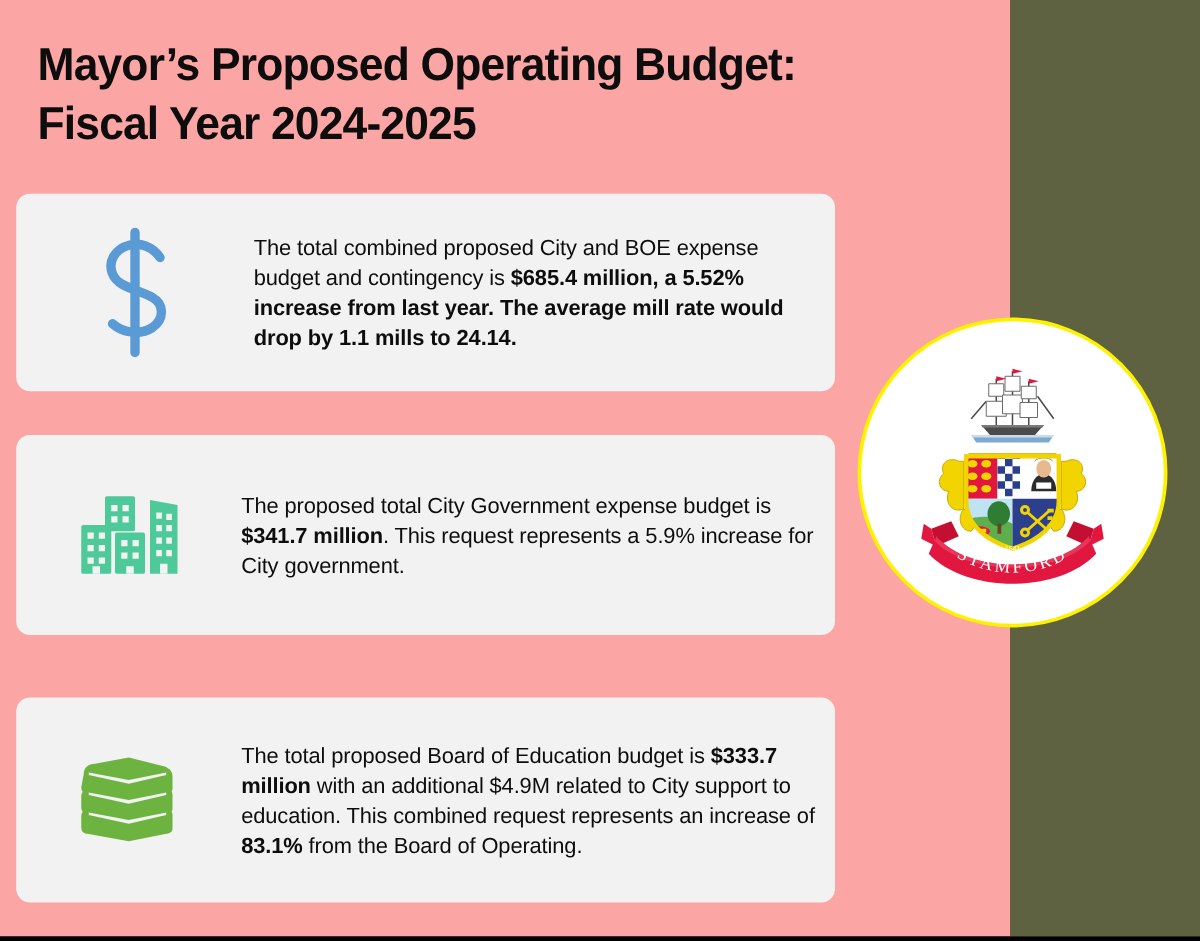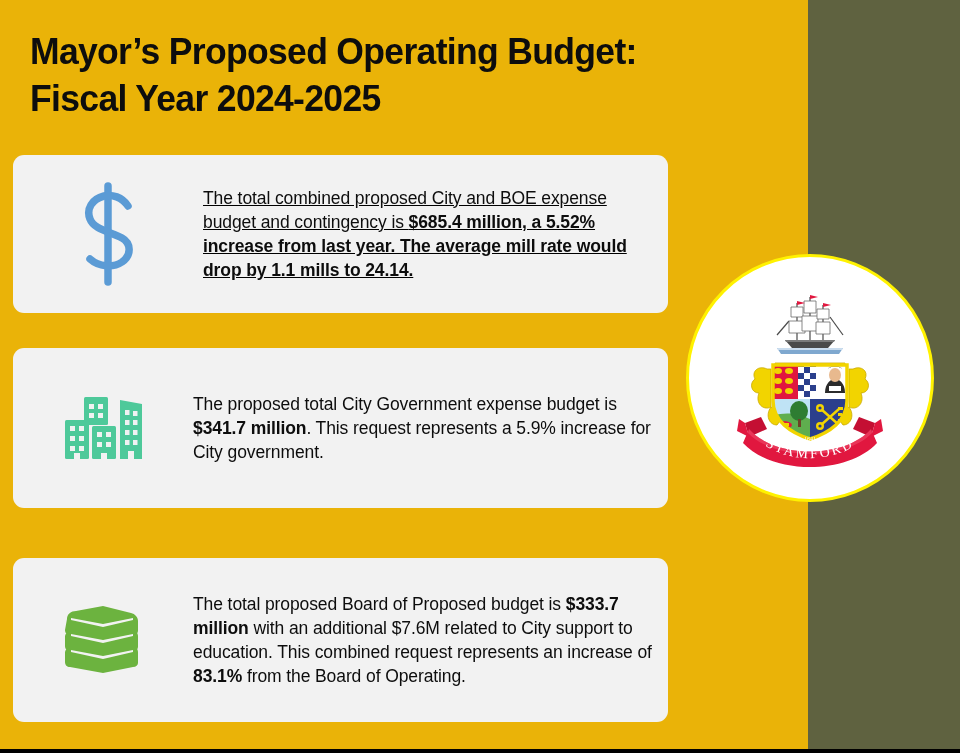--- a/index.html
+++ b/index.html
@@ -13,21 +13,21 @@
     overflow: hidden;
     font-family: "Liberation Sans", sans-serif;
     position: relative;
   }
 
   #slide {
     position: absolute;
     left: 0; top: 0;
     width: 960px;
     height: 753px;
-    background: #eab308;
+    background: #fca5a5;
     overflow: hidden;
   }
 
   
   .olive-panel {
     position: absolute;
     left: 808px;
     top: 0;
     width: 152px;
     height: 749px;
@@ -64,21 +64,21 @@
   .card {
     position: absolute;
     left: 13px;
     width: 655px;
     background: #f2f2f2;
     border-radius: 11px;
     display: flex;
     align-items: center;
     box-sizing: border-box;
   }
-  #card-0 { top: 155px;  height: 158px; text-decoration: underline; }
+  #card-0 { top: 155px;  height: 158px; }
   #card-1 { top: 348px;  height: 160px; }
   #card-2 { top: 558px;  height: 164px; }
 
   .card-icon {
     width: 190px;
     flex: 0 0 190px;
     display: flex;
     align-items: center;
     justify-content: center;
   }
@@ -206,21 +206,21 @@
                    C79 32, 77 34, 74 34 L44 40 L11 34 C8 34, 6 32, 6 29 Z"></path>
         </g>
         <g fill="#f2f2f2">
           <path d="M12 49 L44 55 L74 49 L74 51 L44 58 L12 51 Z"></path>
           <path d="M12 33 L44 39 L74 33 L74 35 L44 42 L12 35 Z"></path>
           <path d="M12 17 L44 23 L74 17 L74 19 L44 26 L12 19 Z"></path>
         </g>
       </svg>
     </div>
     <div class="card-text">
-      <span>The total proposed Board of Proposed budget is </span><b>$333.7 million</b><span> with an additional $7.6M related to City support to education.  This combined request represents an increase of </span><b>83.1%</b><span> from the Board of Operating.</span>
+      <span>The total proposed Board of Education budget is </span><b>$333.7 million</b><span> with an additional $4.9M related to City support to education.  This combined request represents an increase of </span><b>83.1%</b><span> from the Board of Operating.</span>
     </div>
   </div>
 
   <div class="seal-circle">
     <svg class="seal-svg" width="190" height="190" viewBox="0 0 190 190" aria-hidden="true">
 
       <g>
 
         <path d="M62 65 L128 65 L124 71 L66 71 Z" fill="#7fa8cf"></path>
         <path d="M62 65 L128 65 L127 67 L63 67 Z" fill="#c9dcee"></path>

